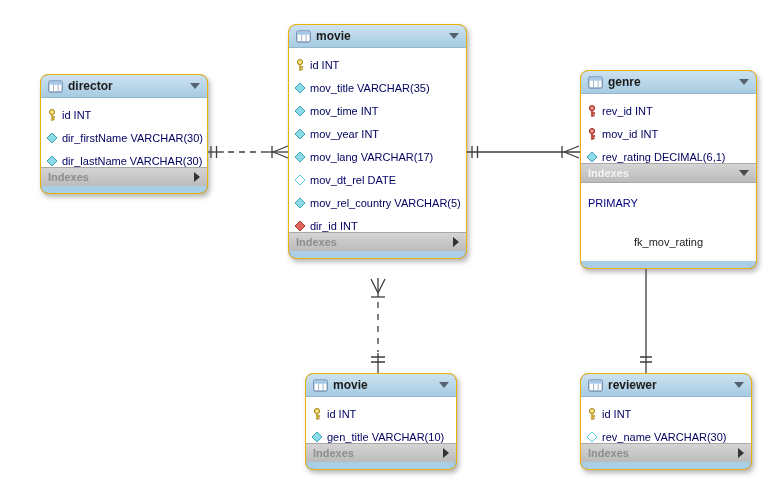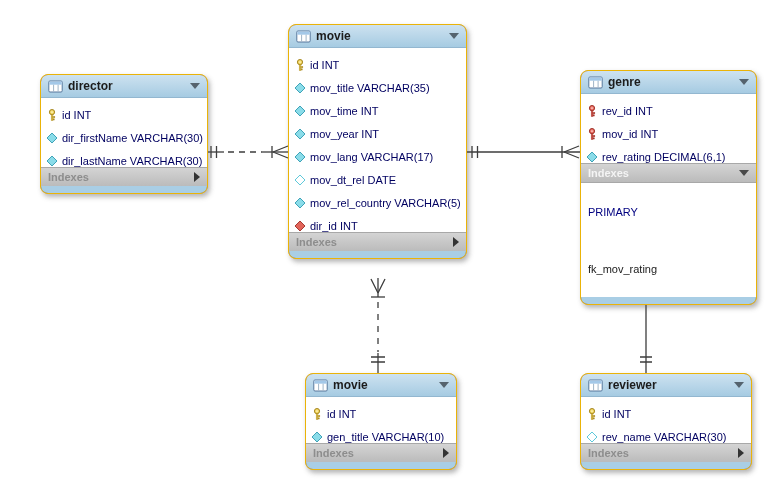--- a/index.html
+++ b/index.html
@@ -27,24 +27,24 @@
     height:18px;display:flex;align-items:center;padding:0 7px;
     background:linear-gradient(to bottom,#d4d4d4,#bbbbbb);
     border-top:1px solid #a8a8a8;
     font-size:11px;font-weight:bold;color:#8d8d8d;
   }
   .tfoot.expanded{color:#f4f4f4;border-bottom:1px solid #a8a8a8;}
   .tri-right{width:0;height:0;margin-left:auto;border-top:5px solid transparent;
     border-bottom:5px solid transparent;border-left:6px solid #333;}
   .tri-down-sm{width:0;height:0;margin-left:auto;border-left:5px solid transparent;
     border-right:5px solid transparent;border-top:6px solid #4a4a4a;}
-  .irow{height:23px;display:flex;align-items:center;padding:17px 7px;font-size:11px;
+  .irow{height:23px;display:flex;align-items:center;padding:8px 7px;font-size:11px;
     background:#fff;white-space:nowrap;}
   .irow.primary{color:#000080;}
-  .irow.fk{color:#1a1a1a;}
+  .irow.fk{color:#1a1a1a;justify-content:center;}
   .tstrip{height:7px;background:#a9cee5;}
   .rel-svg{position:absolute;left:0;top:0;}
   .rel{stroke:#3d3d3d;stroke-width:1.3;fill:none;}
   .dash-h{stroke-dasharray:6,5;}
   .dash-v{stroke-dasharray:6,6;}
 </style>
 </head>
 <body>
 
 <svg width="0" height="0" style="position:absolute">

